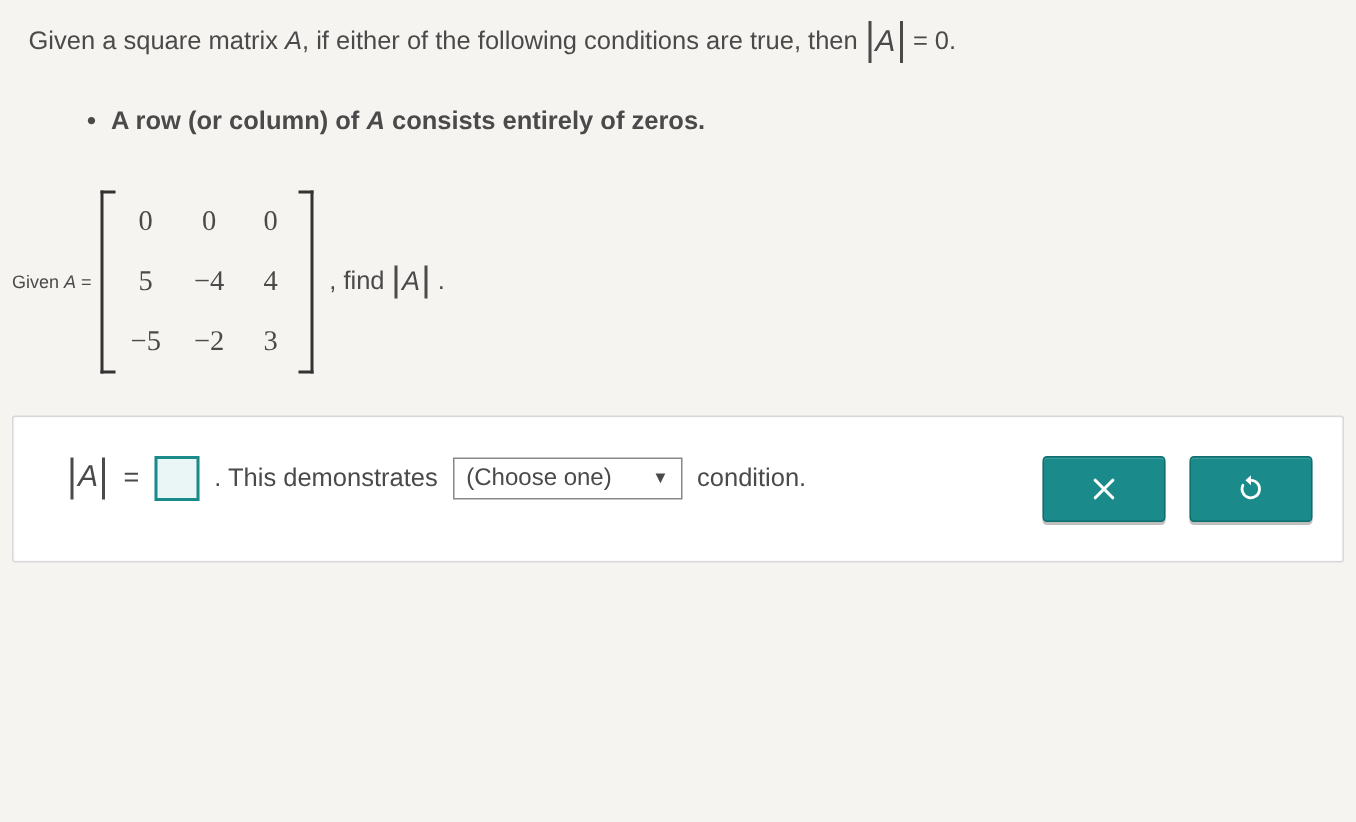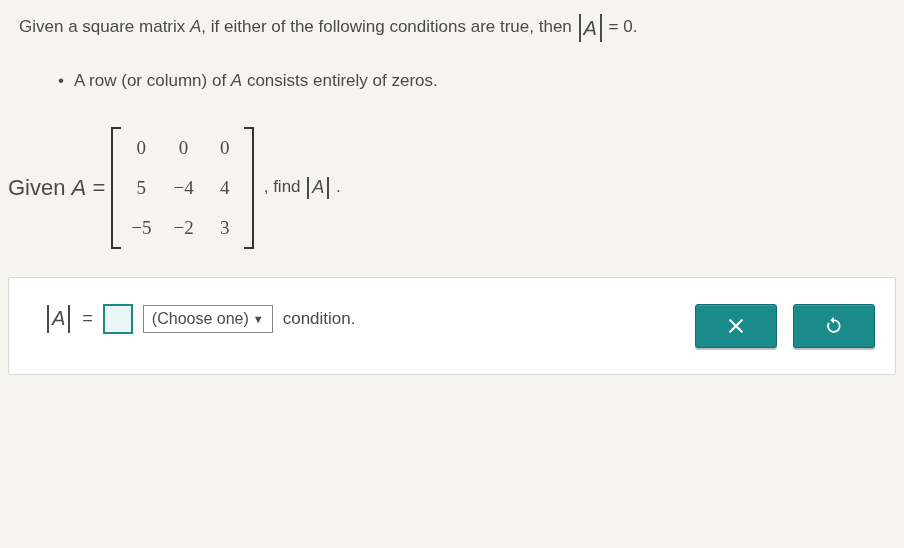--- a/index.html
+++ b/index.html
@@ -35,34 +35,35 @@
     padding: 0 3px;
   }
   ul.conditions {
     list-style: none;
     margin: 22px 0 0 50px;
   }
   ul.conditions li {
     position: relative;
     padding-left: 16px;
     line-height: 1.8;
+    font-weight: bold;
   }
   ul.conditions li::before {
     content: "•";
     position: absolute;
     left: 0;
     top: 0;
   }
   .given-row {
     display: flex;
     align-items: center;
     margin-top: 30px;
     margin-left: 0;
   }
-  .given-label { font-size: 22px; }
+  .given-label { font-size: 12px; }
   .matrix {
     display: flex;
     align-items: stretch;
     margin: 0 6px;
   }
   .bracket {
     width: 10px;
     position: relative;
     border-top: 2px solid #333;
     border-bottom: 2px solid #333;
@@ -105,21 +106,21 @@
     background: #eaf5f5;
     display: inline-block;
   }
   .dropdown {
     border: 1px solid #888;
     background: #fff;
     padding: 4px 8px;
     font-size: 16px;
     display: inline-flex;
     align-items: center;
-    gap: 4px;
+    gap: 27px;
     cursor: pointer;
   }
   .dropdown .tri {
     font-size: 11px;
   }
   .action-buttons {
     position: absolute;
     right: 20px;
     top: 50%;
     transform: translateY(-50%);
@@ -192,20 +193,21 @@
 
 <div class="answer-panel">
   <div class="answer-left">
     <span class="det-A">
       <span class="det-bar"></span>
       <span class="det-letter">A</span>
       <span class="det-bar"></span>
     </span>
     <span class="eq">=</span>
     <span class="input-box"></span>
+    <span class="period">. This demonstrates </span>
     <span class="dropdown">
       <span>(Choose one)</span>
       <span class="tri">▼</span>
     </span>
     <span class="period"> condition.</span>
   </div>
 
   <div class="action-buttons">
     <div class="btn">
       <svg viewBox="0 0 24 24">

